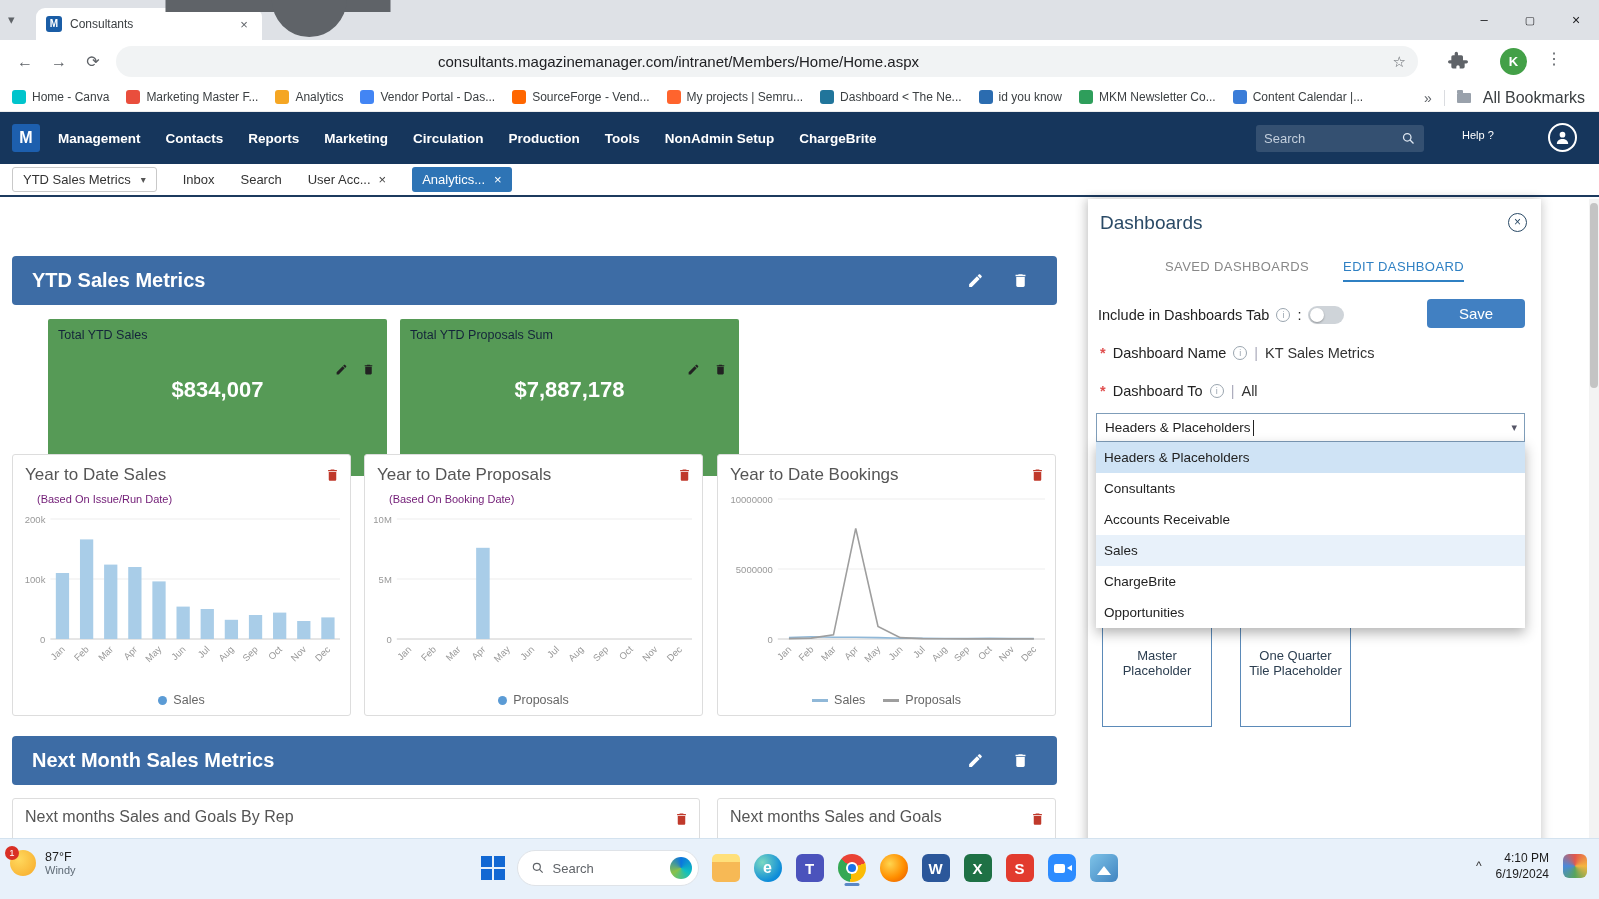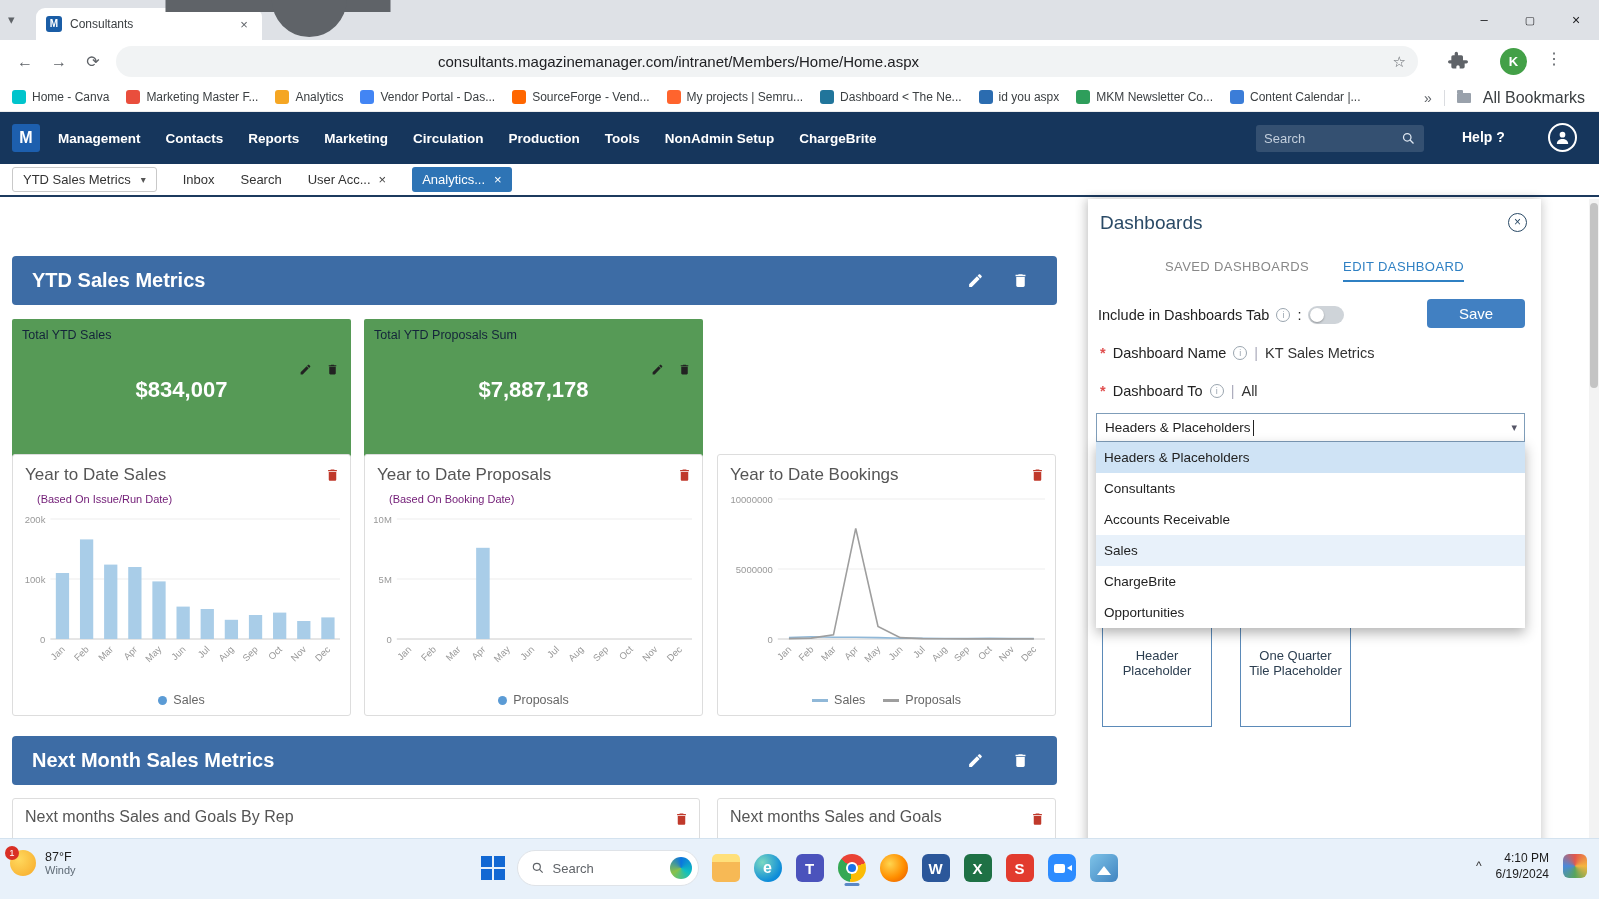--- a/index.html
+++ b/index.html
@@ -41,21 +41,21 @@
 
   
   .apph { position:absolute; top:112px; left:0; width:1599px; height:52px; background:#16365c; }
   .applogo { position:absolute; left:12px; top:12px; width:28px; height:28px; background:#1d5fae; border-radius:3px; color:#fff; font-weight:bold; font-size:16px; text-align:center; line-height:28px; }
   .appnav { position:absolute; left:58px; top:0; height:52px; display:flex; align-items:center; gap:25px; }
   .nav-item { color:#fff; font-size:13.5px; font-weight:bold; white-space:nowrap; }
   .hsearch { position:absolute; left:1256px; top:13px; width:168px; height:27px; background:rgba(255,255,255,.13); border-radius:3px; display:flex; align-items:center; padding:0 8px; }
   .hsearch input { flex:1; background:transparent; border:none; outline:none; color:#e6edf5; font-size:13px; font-family:"Liberation Sans",sans-serif; width:120px; }
   .hsearch input::placeholder { color:#c3cfdd; }
   .hsearch svg { width:15px; height:15px; stroke:#dfe8f2; }
-  .help { position:absolute; left:1462px; top:17px; color:#fff; font-size:14px; font-weight:bold; }
+  .help { position:absolute; left:1462px; top:17px; color:#fff; font-size:11px; font-weight:normal; }
   .hprofile { position:absolute; right:22px; top:11px; width:29px; height:29px; border-radius:50%; border:2px solid #fff; display:flex; align-items:center; justify-content:center; }
   .hprofile svg { width:17px; height:17px; fill:#fff; }
 
   
   .apptabs { position:absolute; top:164px; left:0; width:1599px; height:33px; background:#fff; border-bottom:2px solid #1c3a5e; display:flex; align-items:center; gap:26px; padding-left:12px; }
   .seltab { display:flex; align-items:center; gap:10px; border:1px solid #c9c9c9; border-radius:3px; padding:4px 10px; font-size:13px; color:#333; }
   .seltab .caret { color:#555; font-size:10px; }
   .ptab { font-size:13px; color:#333; display:flex; align-items:center; gap:8px; }
   .ptab .x { color:#444; font-size:13px; }
   .ptab-active { background:#2e74b5; color:#fff; border-radius:3px; padding:5px 10px; font-size:13px; display:flex; align-items:center; gap:9px; }
@@ -63,21 +63,21 @@
 
   
   .content { position:absolute; top:199px; left:0; width:1599px; height:639px; background:#fff; overflow:hidden; }
   .sechdr { position:absolute; left:12px; width:1045px; height:49px; background:#3d6ca5; border-radius:4px; color:#fff; display:flex; align-items:center; }
   .sechdr .t { font-size:20px; font-weight:bold; margin-left:20px; flex:1; }
   .icn { display:inline-block; }
   .icn svg { width:100%; height:100%; fill:currentColor; display:block; }
   .hicn { width:17px; height:17px; color:#fff; margin-right:28px; }
   .sec1 { top:57px; } .sec2 { top:537px; }
 
-  .tile { position:absolute; top:120px; height:157px; width:339px; background:#569a56; border-radius:2px; }
+  .tile { position:absolute; top:120px; height:157px; width:339px; background:#569a56; border-radius:2px;margin-left:36px; }
   .tile .lbl { position:absolute; left:10px; top:9px; font-size:12.5px; color:#14243a; max-width:250px; }
   .tile .ticons { position:absolute; right:12px; top:44px; display:flex; gap:14px; color:#222; }
   .tile .ticons .icn { width:13px; height:13px; }
   .tile .val { position:absolute; left:0; top:58px; width:100%; text-align:center; color:#fff; font-size:22px; font-weight:bold; }
   .tile1 { left:12px; } .tile2 { left:364px; } .tile3 { left:717px; }
 
   .chartcard { position:absolute; top:255px; height:262px; width:339px; background:#fff; border:1px solid #ddd; border-radius:3px; }
   .cc1 { left:12px; } .cc2 { left:364px; } .cc3 { left:717px; }
   .cc-title { position:absolute; left:12px; top:10px; font-size:17px; color:#555; }
   .cc-sub { position:absolute; left:24px; top:38px; font-size:11px; color:#701a75; }
@@ -232,21 +232,21 @@
       <span>My projects | Semru...</span>
     </span>
 
     <span class="bm">
       <span class="bm-ico" style="background: rgb(33, 117, 155);"></span>
       <span>Dashboard &lt; The Ne...</span>
     </span>
 
     <span class="bm">
       <span class="bm-ico" style="background: rgb(43, 108, 176);"></span>
-      <span>id you aspx</span>
+      <span>id you know</span>
     </span>
 
     <span class="bm">
       <span class="bm-ico" style="background: rgb(46, 158, 91);"></span>
       <span>MKM Newsletter Co...</span>
     </span>
 
     <span class="bm">
       <span class="bm-ico" style="background: rgb(59, 125, 216);"></span>
       <span>Content Calendar |...</span>
@@ -552,21 +552,21 @@
 
   <div class="plist">
     <div class="popt selected">Headers &amp; Placeholders</div>
     <div class="popt">Consultants</div>
     <div class="popt">Accounts Receivable</div>
     <div class="popt hover">Sales</div>
     <div class="popt">ChargeBrite</div>
     <div class="popt">Opportunities</div>
   </div>
 
-  <div class="ph-tile ph1">Header Placeholder</div>
+  <div class="ph-tile ph1">Master Placeholder</div>
   <div class="ph-tile ph2">One Quarter Tile Placeholder</div>
 </div>
 
 <div class="taskbar">
   <div class="weather">
     <span class="wicon">
         <span class="wbadge">1</span>
       </span>
     <span>
       <div class="wtemp">87°F</div>

